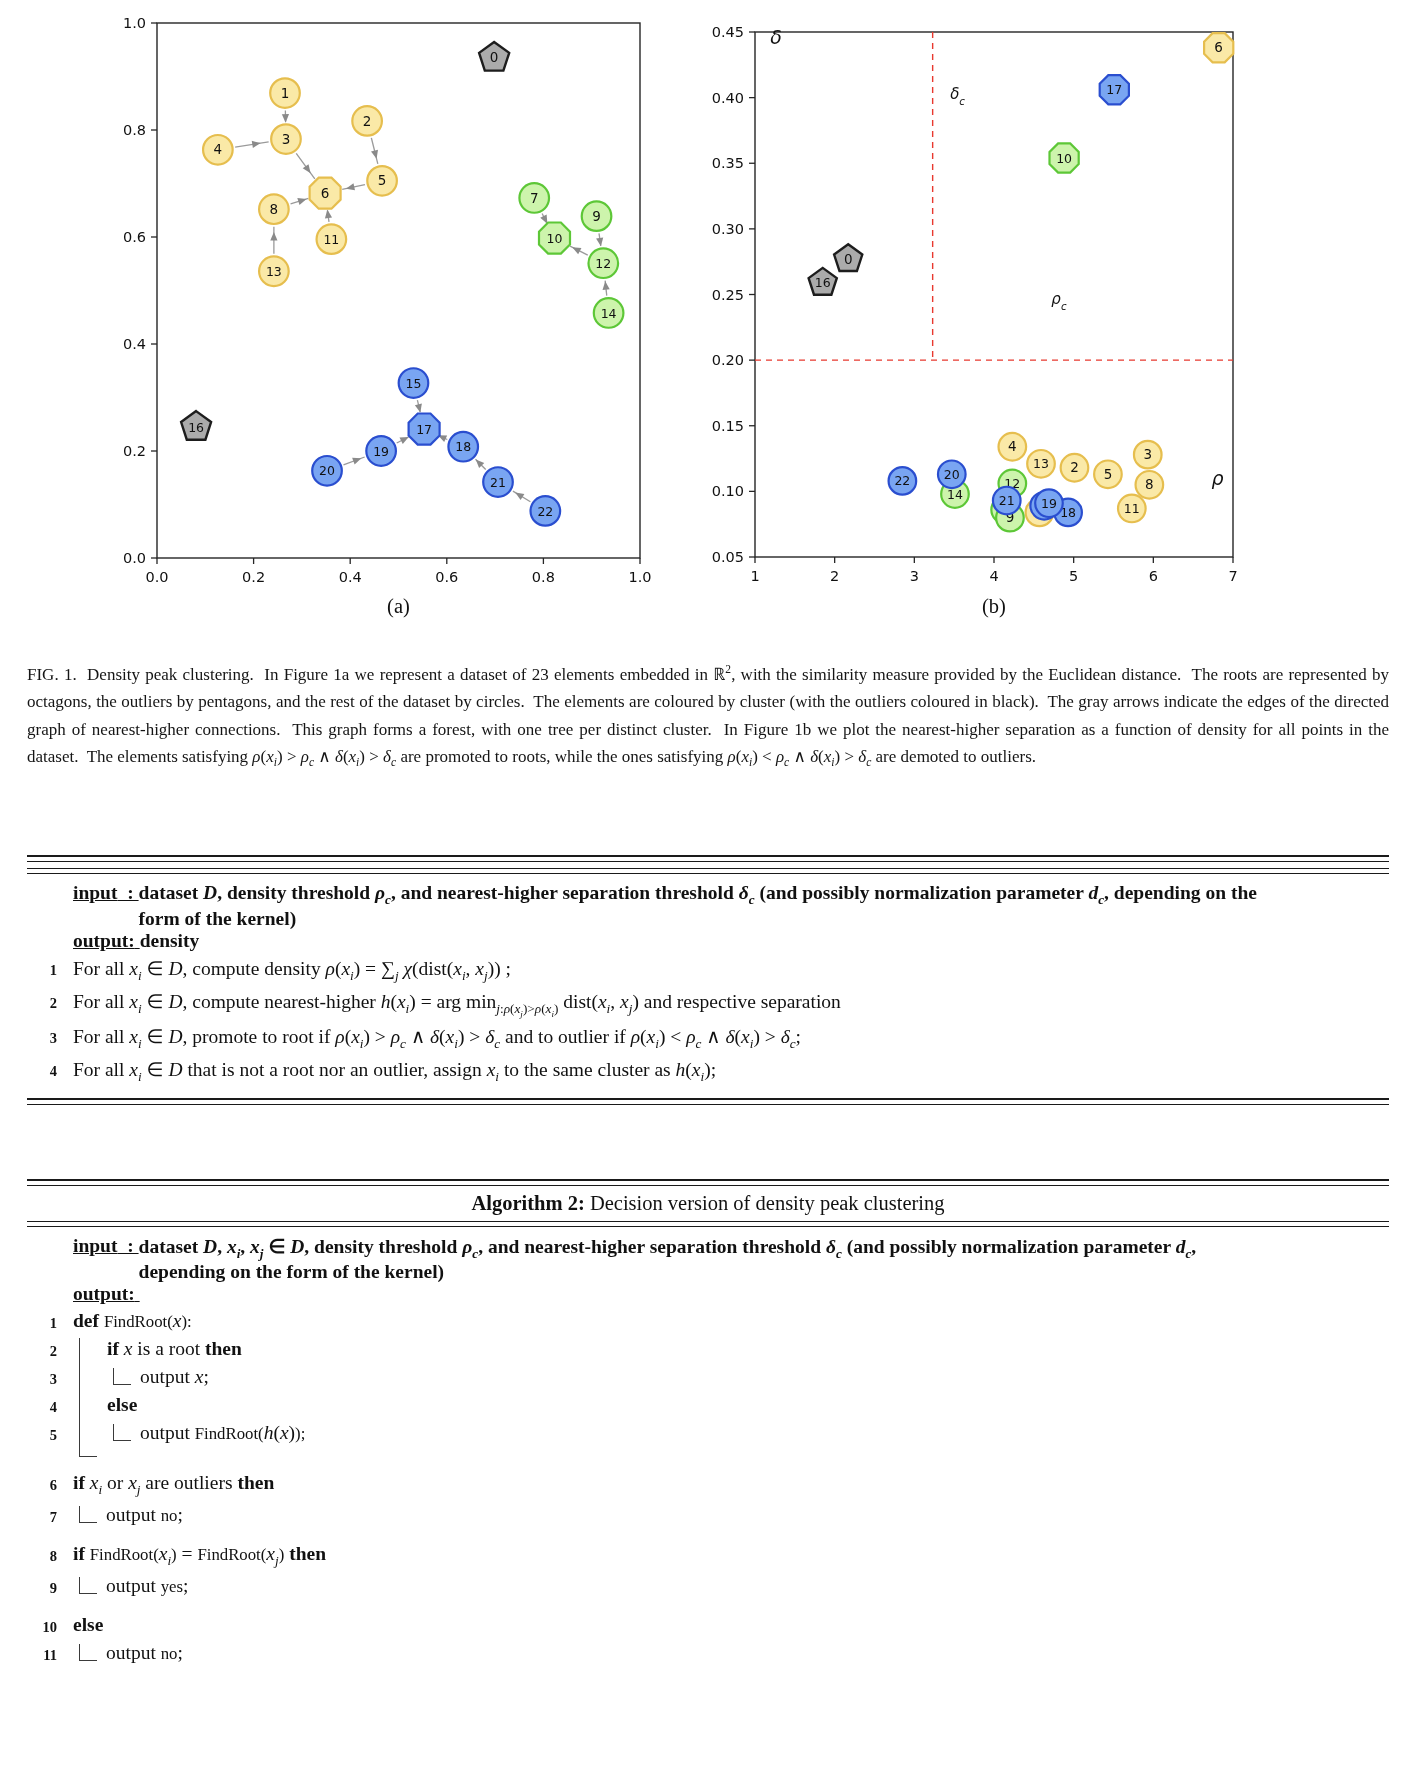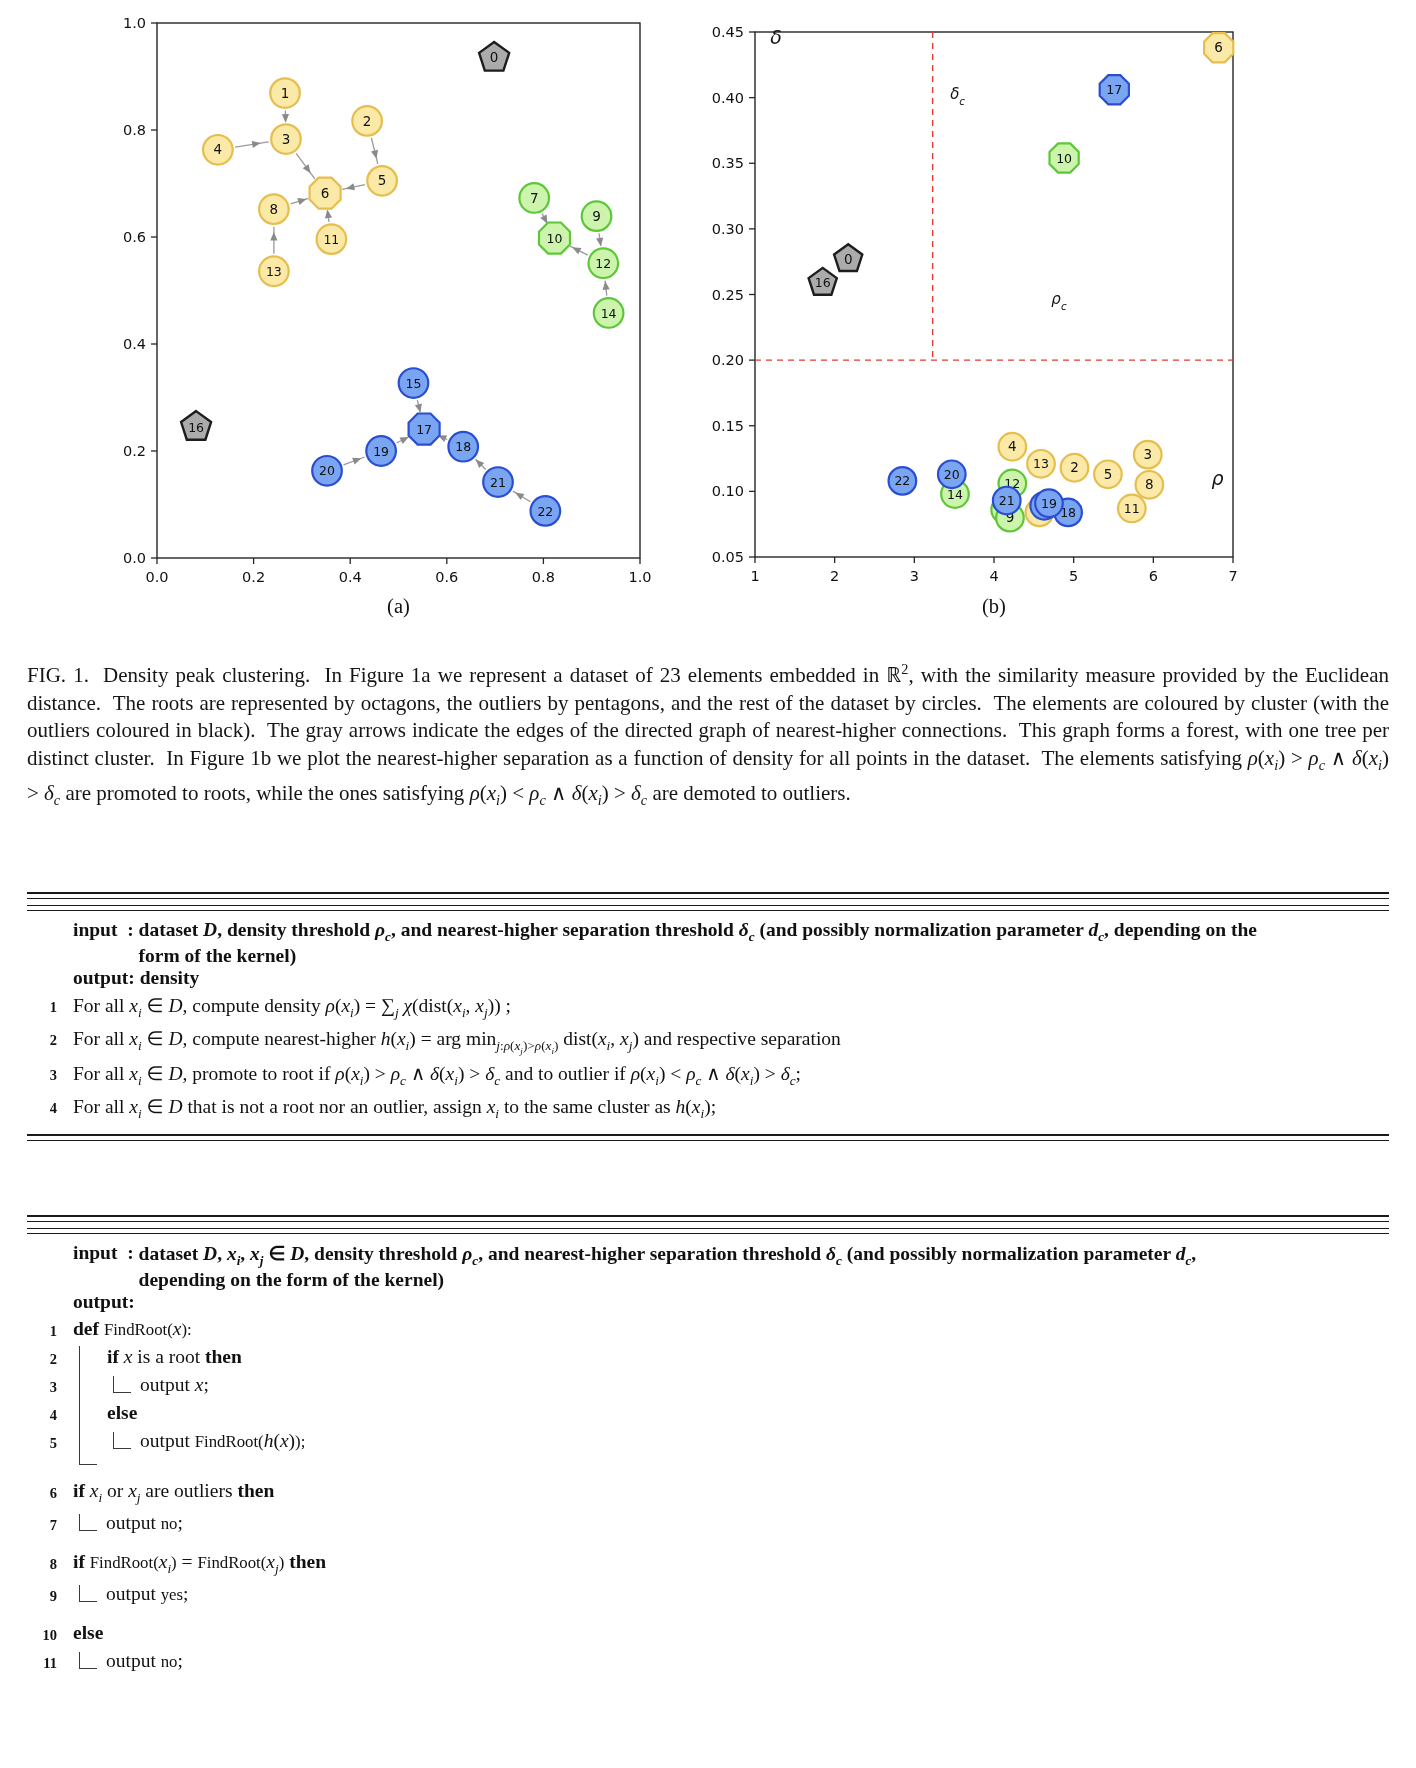--- a/index.html
+++ b/index.html
@@ -1,30 +1,30 @@
 <!DOCTYPE html>
 <html><head>
 <meta charset="utf-8">
 <style>
   html,body{margin:0;padding:0;background:#ffffff;}
   .page{width:1416px;height:1768px;position:relative;background:#fff;
         font-family:"Liberation Serif",serif;color:#111;overflow:hidden;}
   #figure-svg{display:block;}
-  .caption{width:1362px;margin:26px 27px 0 27px;font-size:21px;line-height:27.6px;
+  .caption{width:1362px;margin:26px 27px 0 27px;font-size:17px;line-height:27.6px;
            text-align:justify;color:#151515;}
   .algorithm{margin:0 27px;}
   .alg1{margin-top:78px;}
   .alg2{margin-top:74px;}
   .rule-top{height:4px;border-top:2px solid #1a1a1a;border-bottom:1px solid #1a1a1a;}
   .rule-mid{height:4px;border-top:1.6px solid #1a1a1a;border-bottom:1px solid #1a1a1a;margin-top:6px;}
   .rule-bot{height:4px;border-top:2px solid #1a1a1a;border-bottom:1px solid #1a1a1a;margin-top:10px;}
   .alg-title{text-align:center;font-size:20.5px;padding:6px 0 0 0;}
   .alg-io{margin:8px 0 2px 46px;font-size:19.5px;}
   .io-row{display:flex;align-items:flex-start;}
-  .io-label{white-space:pre;font-weight:bold;}
+  .io-label{white-space:pre;font-weight:bold;text-decoration:underline;}
   .io-body{flex:1;max-width:1120px;font-weight:bold;}
   .alg-lines{margin-top:2px;}
   .alg-row{display:flex;align-items:flex-start;padding:3px 0;font-size:19.5px;}
   .alg-row.gap{margin-top:11px;}
   .alg-row.stub{padding:0;height:11px;}
   .lnum{width:30px;min-width:30px;text-align:right;margin-right:16px;font-weight:bold;
         font-size:14.5px;padding-top:5px;}
   .vbar{border-left:1.4px solid #3a3a3a;width:27px;min-width:27px;align-self:stretch;
         margin-left:6px;margin-bottom:-6px;}
   .brk{width:17px;min-width:17px;height:16px;border-left:1.4px solid #3a3a3a;
@@ -367,20 +367,21 @@
         <div class="alg-row">
           <span class="lnum">4</span>
           <span class="ltext">For all <i>x<sub>i</sub></i> ∈ <i>D</i> that is not a root nor an outlier, assign <i>x<sub>i</sub></i> to the same cluster as <i>h</i>(<i>x<sub>i</sub></i>);</span>
         </div>
       </div>
     <div class="rule-bot"></div>
   </section>
 
   <section class="algorithm alg2">
     <div class="rule-top"></div>
+    <div class="alg-title"><b>Algorithm 2:</b> Decision version of density peak clustering</div>
     <div class="rule-mid"></div>
     <div class="alg-io">
         <div class="io-row">
           <span class="io-label"><b>input</b>&nbsp;&nbsp;: </span>
           <span class="io-body">dataset <i>D</i>, <i>x<sub>i</sub></i>, <i>x<sub>j</sub></i> ∈ <i>D</i>, density threshold <i>ρ<sub>c</sub></i>, and nearest-higher separation threshold <i>δ<sub>c</sub></i> (and possibly normalization parameter <i>d<sub>c</sub></i>, depending on the form of the kernel)</span>
         </div>
         <div class="io-row">
           <span class="io-label"><b>output:</b> </span>
         </div>
       </div>

